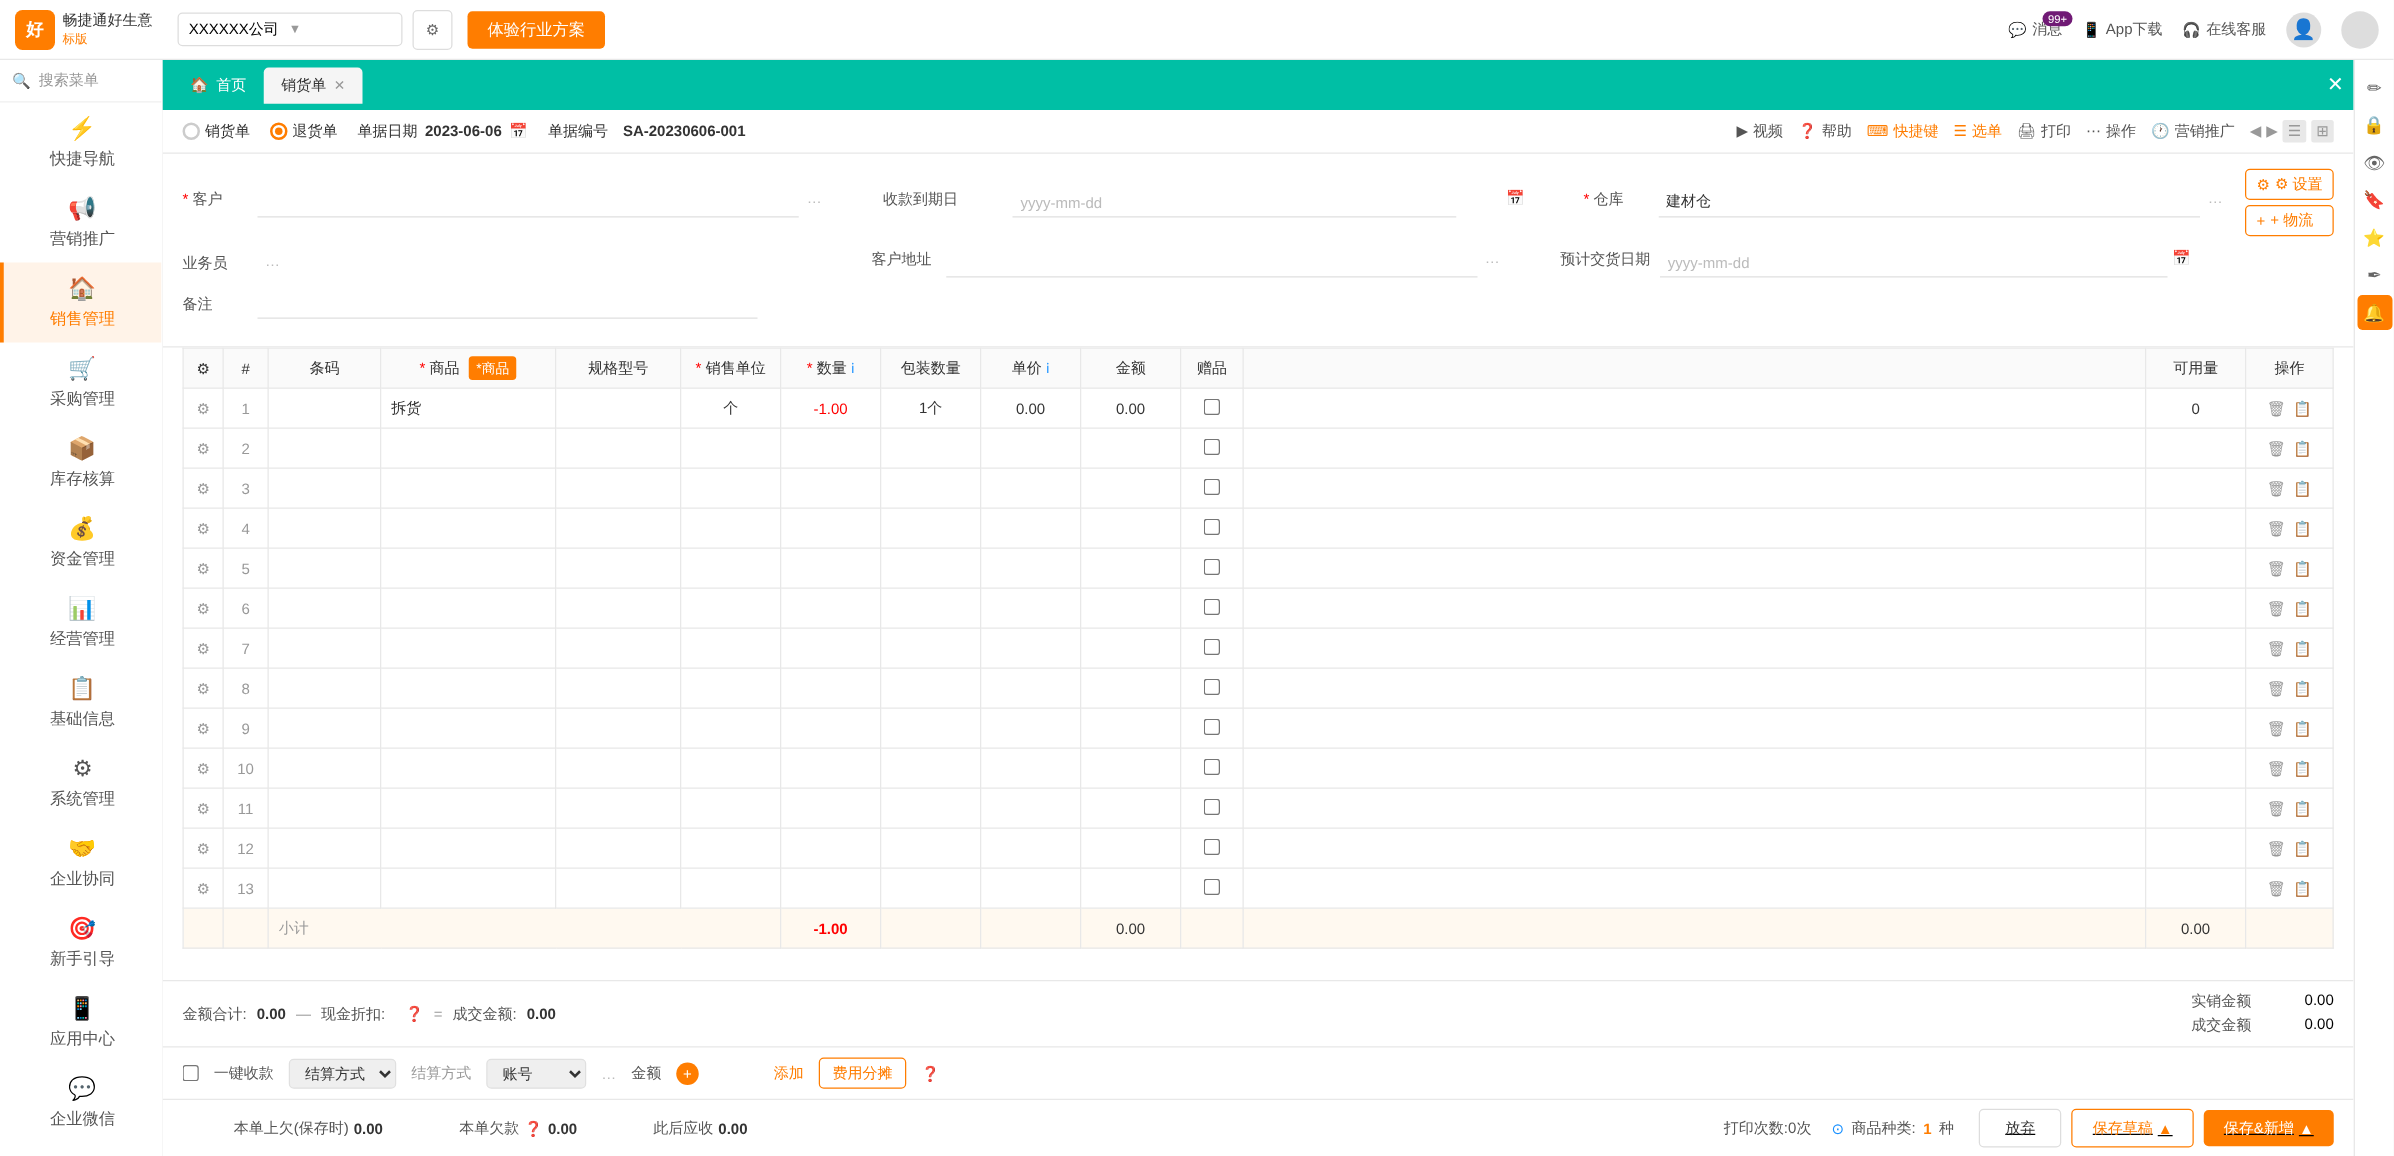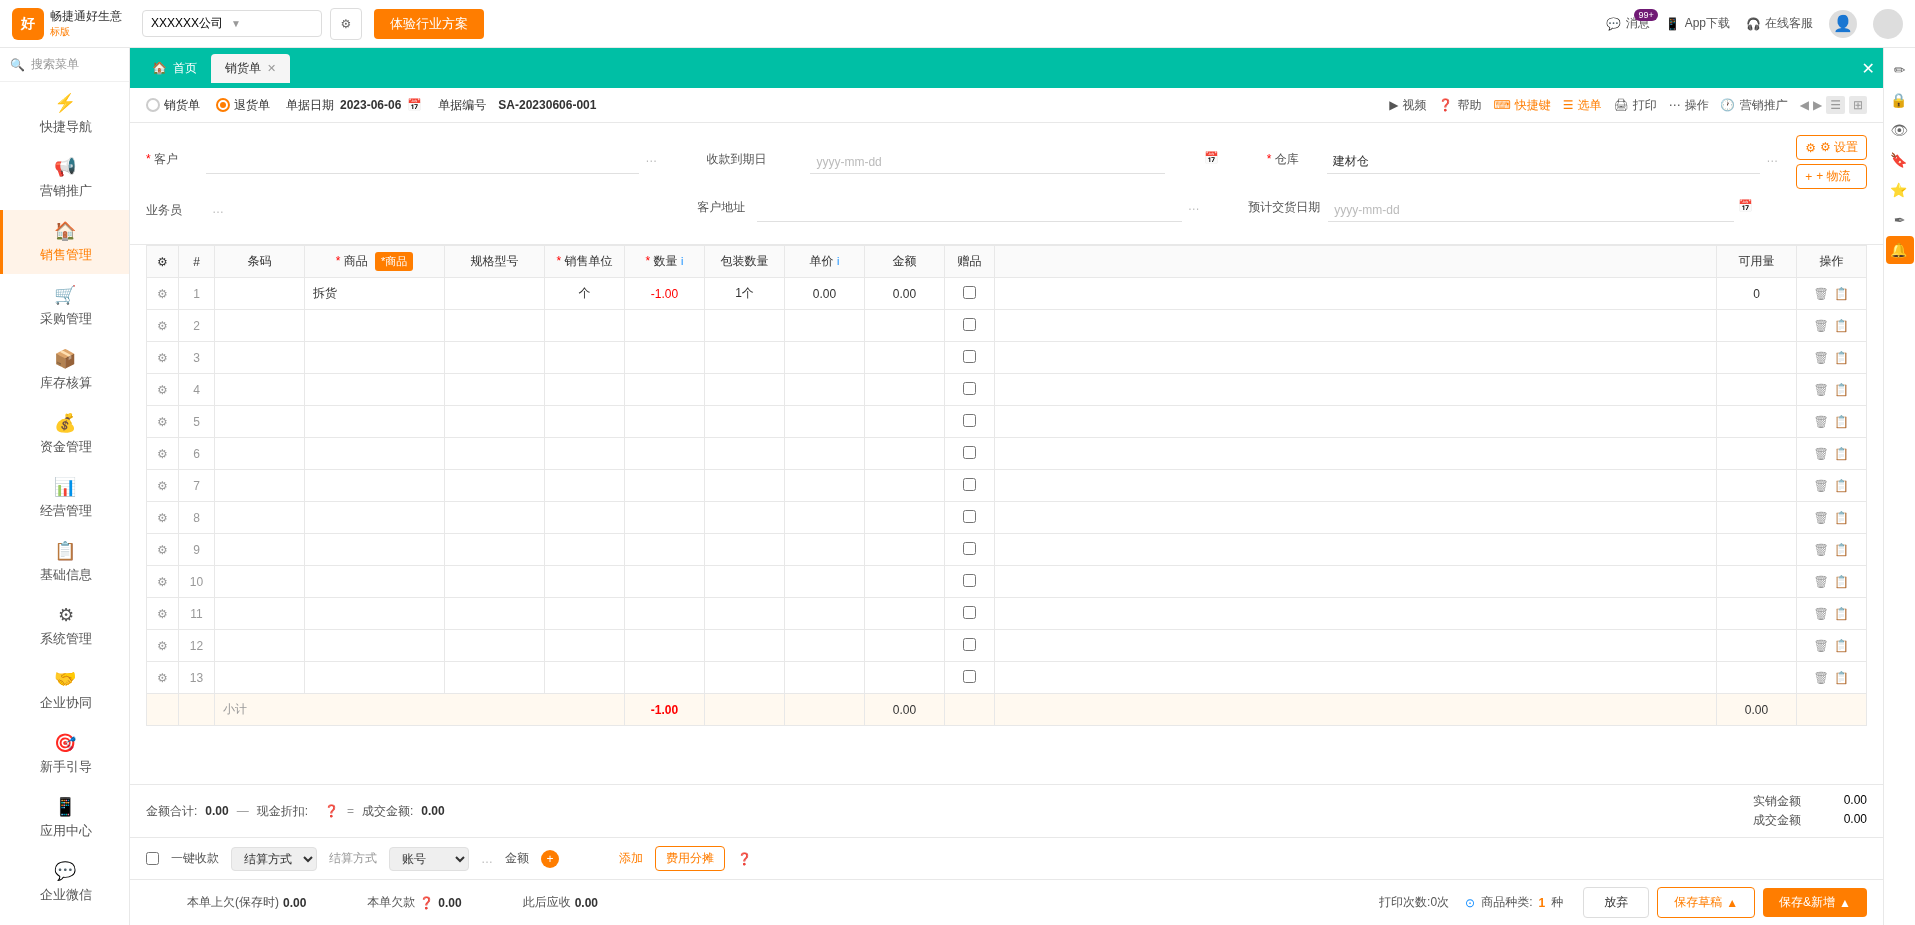--- a/index.html
+++ b/index.html
@@ -344,21 +344,21 @@
       display: flex;
       align-items: center;
       padding: 0 16px;
       gap: 20px;
       flex-shrink: 0;
     }
     .status-item { display: flex; align-items: center; gap: 4px; color: #555; margin-left: 41px; }
     .status-val { color: #333; font-weight: bold; }
     .print-info { margin-left: auto; display: flex; align-items: center; gap: 16px; }
     .product-kind { display: flex; align-items: center; gap: 6px; color: #555; }
-    .bottom-btns { display: flex; gap: 8px; align-items: center; }
+    .bottom-btns { display: flex; gap: 8px; align-items: center; text-decoration: underline; }
     .btn-discard {
       border: 1px solid #ddd;
       background: #fff;
       color: #333;
       border-radius: 4px;
       padding: 6px 20px;
       cursor: pointer;
     }
     .btn-save-draft {
       border: 1px solid #ff7d00;
@@ -678,20 +678,24 @@
           </div>
           <div style="flex:0.1;"></div>
           <div class="form-field" style="flex:1.2;">
             <span class="field-label">预计交货日期</span>
             <input class="field-input" type="text" placeholder="yyyy-mm-dd" style="">
             <span class="field-calendar">📅</span>
           </div>
           <div style="width:110px;"></div>
         </div>
 
+        <div class="form-row">
+          <span class="field-label">备注</span>
+          <input class="field-input" type="text" style="max-width: 400px;">
+        </div>
       </div>
 
       <div class="table-container">
         <table class="data-table">
           <thead>
             <tr>
               <th class="col-settings">⚙</th>
               <th class="col-index">#</th>
               <th class="col-barcode">条码</th>
               <th class="col-product">

